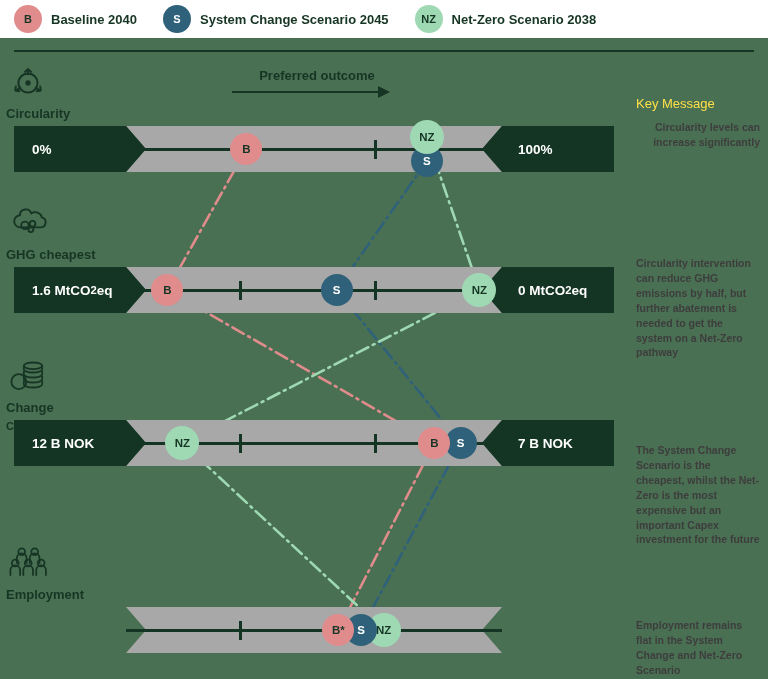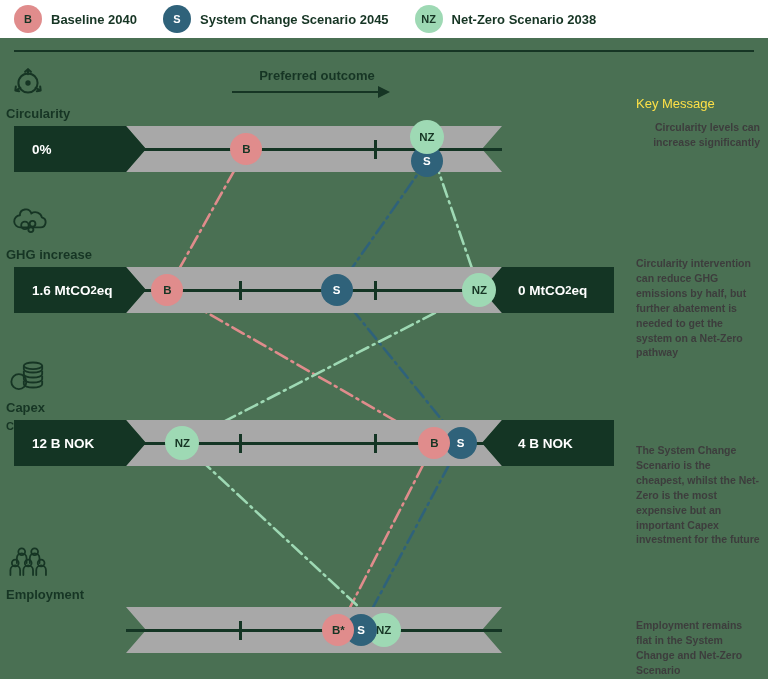--- a/index.html
+++ b/index.html
@@ -250,33 +250,34 @@
      <path d="M10 30.5 L14.8 27.8"></path>
           <path d="M9.4 26.2 L8.8 30.9 L13.4 32" stroke-linejoin="round"></path>
    </svg></div>
       <div class="row-title">Circularity</div>
       <div class="bar" style="top: 62px;">
         <div class="track"></div>
         <div class="axis"></div>
         <div class="tick" style="left: 224.8px;"></div>
         <div class="tick" style="left: 360.16px;"></div>
         <div class="cap cap-left">0%</div>
+        <div class="cap cap-right">100%</div>
         <div class="marker b" style="width: 32px; height: 32px; left: 216.32px; top: 7px; z-index: 5;">B</div>
         <div class="marker nz" style="width: 34px; height: 34px; left: 395.8px; top: -6px; z-index: 6;">NZ</div>
         <div class="marker s" style="width: 32px; height: 32px; left: 396.8px; top: 19px; z-index: 3;">S</div>
       </div>
     </div>
     <div class="row" style="top: 205px;">
       <div class="row-icon"><svg viewBox="0 0 52 40" width="44" height="34" fill="none" stroke="currentColor" stroke-width="2.2" stroke-linecap="round">
      <path d="M14 12 a7 7 0 0 1 13.6-2.2 A8 8 0 0 1 40 14.5 a6 6 0 0 1 -1.5 11.8 H15 a7 7 0 0 1 -1 -14.3 Z"></path>
      <circle cx="20" cy="24" r="4.4"></circle>
           <circle cx="29" cy="22" r="3.4"></circle>
           <circle cx="27" cy="29" r="3"></circle>
    </svg></div>
-      <div class="row-title">GHG increase</div>
+      <div class="row-title">GHG cheapest</div>
       <div class="bar" style="top: 62px;">
         <div class="track"></div>
         <div class="axis"></div>
         <div class="tick" style="left: 224.8px;"></div>
         <div class="tick" style="left: 360.16px;"></div>
         <div class="cap cap-left">1.6 MtCO<sub>2</sub>eq</div>
         <div class="cap cap-right">0 MtCO<sub>2</sub>eq</div>
         <div class="marker b" style="width: 32px; height: 32px; left: 137.36px; top: 7px; z-index: 5;">B</div>
         <div class="marker s" style="width: 32px; height: 32px; left: 306.56px; top: 7px; z-index: 4;">S</div>
         <div class="marker nz" style="width: 34px; height: 34px; left: 448.44px; top: 6px; z-index: 3;">NZ</div>
@@ -284,29 +285,29 @@
     </div>
     <div class="row" style="top: 358px;">
       <div class="row-icon"><svg viewBox="0 0 48 40" width="40" height="34" fill="none" stroke="currentColor" stroke-width="2.2">
      <ellipse cx="30" cy="9" rx="11" ry="4"></ellipse>
      <path d="M19 9 v4 a11 4 0 0 0 22 0 v-4"></path>
      <path d="M19 15 v4 a11 4 0 0 0 22 0 v-4"></path>
      <path d="M19 21 v4 a11 4 0 0 0 22 0 v-4"></path>
      <path d="M19 27 v4 a11 4 0 0 0 22 0 v-4"></path>
      <circle cx="13" cy="28" r="9"></circle>
    </svg></div>
-      <div class="row-title">Capex</div>
+      <div class="row-title">Change</div>
       <div class="row-sub">Cumulative 2020 - 2040</div>
       <div class="bar" style="top: 62px; padding-left: 44px;">
         <div class="track"></div>
         <div class="axis"></div>
         <div class="tick" style="left: 224.8px;"></div>
         <div class="tick" style="left: 360.16px;"></div>
         <div class="cap cap-left">12 B NOK</div>
-        <div class="cap cap-right">4 B NOK</div>
+        <div class="cap cap-right">7 B NOK</div>
         <div class="marker nz" style="width: 34px; height: 34px; left: 151.4px; top: 6px; z-index: 5;">NZ</div>
         <div class="marker b" style="width: 32px; height: 32px; left: 404.32px; top: 7px; z-index: 4;">B</div>
         <div class="marker s" style="width: 32px; height: 32px; left: 430.64px; top: 7px; z-index: 3;">S</div>
       </div>
     </div>
     <div class="row" style="top: 545px;">
       <div class="row-icon"><svg viewBox="0 0 52 42" width="42" height="36" fill="none" stroke="currentColor" stroke-width="2.2" stroke-linecap="round">
      <circle cx="17" cy="7" r="4.2"></circle>
           <circle cx="33" cy="7" r="4.2"></circle>
      <path d="M11 21 v-6 a6 6 0 0 1 12 0 v6"></path>

